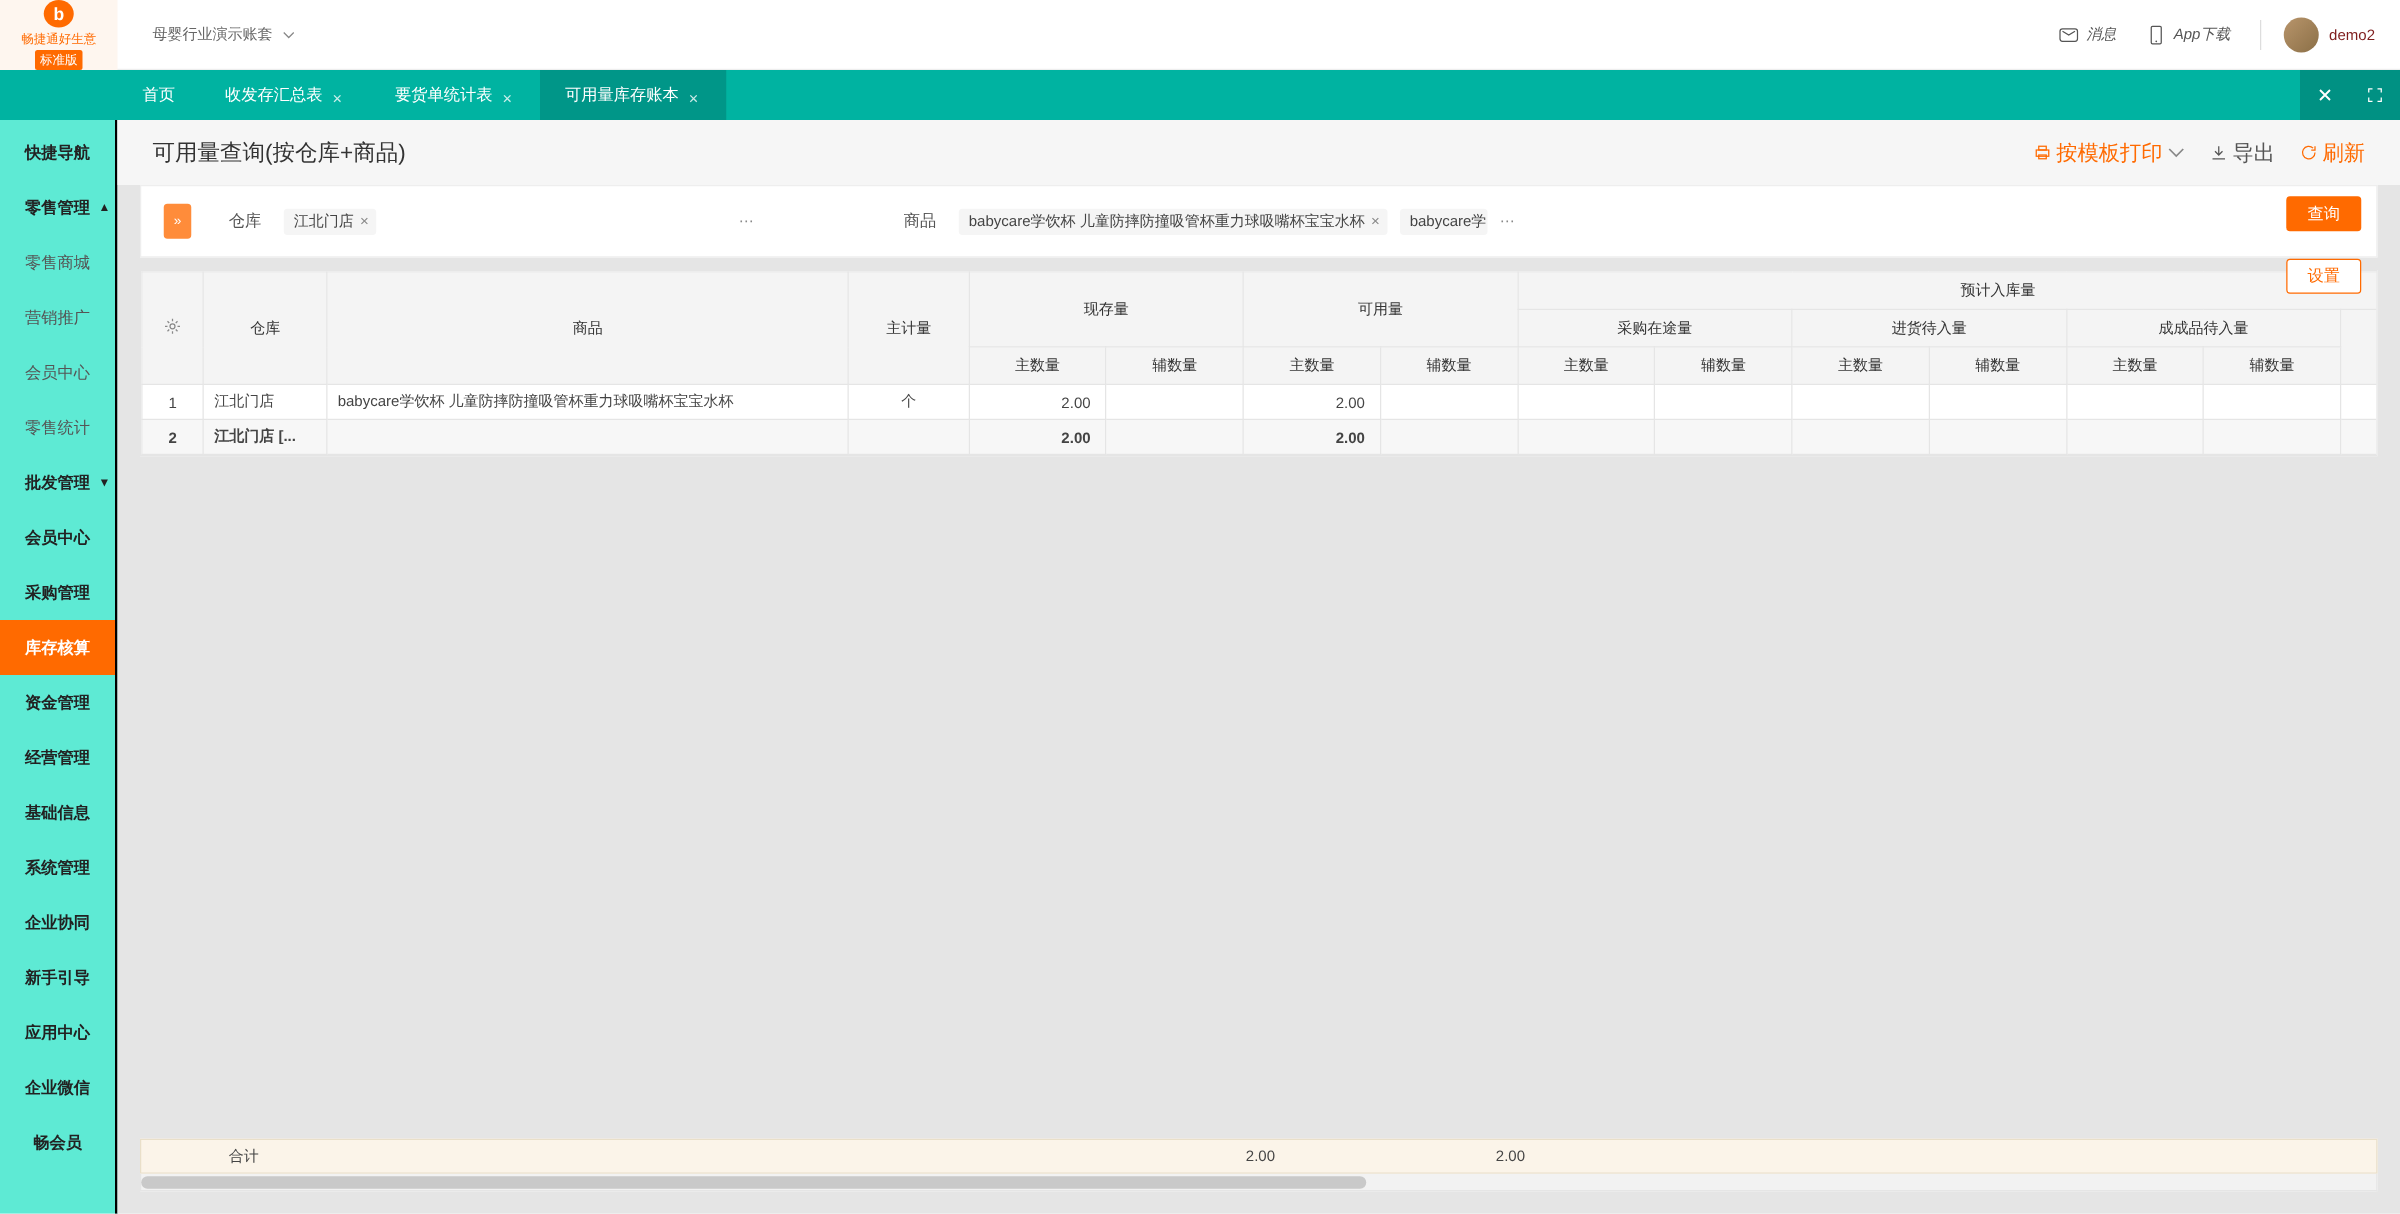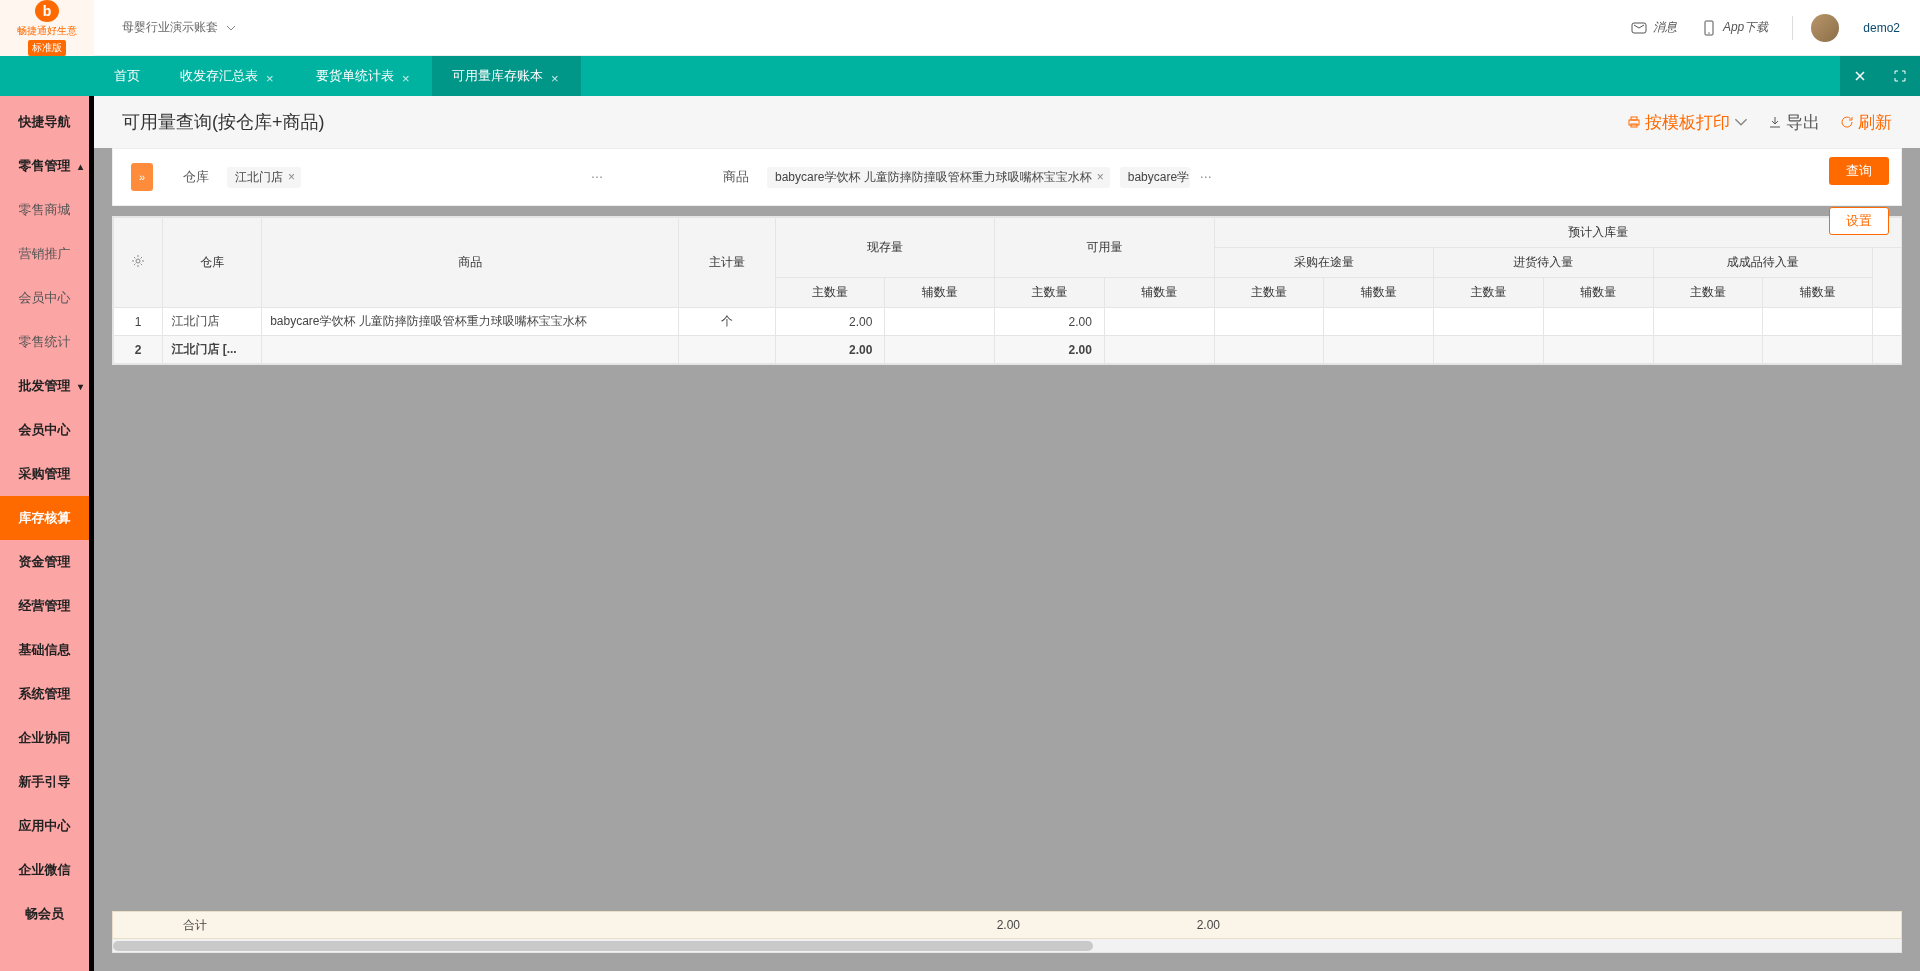--- a/index.html
+++ b/index.html
@@ -12,39 +12,39 @@
 .logo-mark { width:24px; height:24px; background:#ff6a00; border-radius:50%; display:flex; align-items:center; justify-content:center; color:#fff; font-weight:bold; font-size:14px; }
 .logo-text-top { font-size:10px; color:#ff6a00; margin-top:2px;}
 .logo-text-bottom { font-size:10px; color:#ff6a00; background:#ff6a00; color:#fff; padding:1px 4px; border-radius:2px; margin-top:2px;}
 .account-sel { margin-left:28px; color:#666; display:flex; align-items:center; gap:8px; cursor:pointer;}
 .account-sel svg { width:10px; height:10px; }
 .top-spacer { flex:1; }
 .top-action { display:flex; align-items:center; gap:6px; color:#555; margin-left:24px; cursor:pointer;font-style:italic;}
 .top-action svg { width:16px; height:16px; }
 .top-sep { width:1px; height:24px; background:#ddd; margin-left:24px;}
 .avatar { width:28px; height:28px; border-radius:50%; background:linear-gradient(135deg,#b8956b,#8b6f47); margin-left:18px; }
-.username { margin-left:24px; color:#0c4a6e;}
+.username { margin-left:8px; color:#7f1d1d;}
 
 
 .tabs-bar { height:40px; background:#00b3a1; display:flex; align-items:center; padding-left:94px; position:relative;}
 .tab { height:40px; padding:0 20px; display:flex; align-items:center; gap:8px; color:#fff; font-size:13px; cursor:pointer;}
 .tab.active { background:#009688;}
 .tab .close { width:10px; height:10px; opacity:.8;}
 .tabs-right { position:absolute; right:0; top:0; height:40px; display:flex;}
 .tabs-right .tbtn { width:40px; height:40px; background:#009183; display:flex; align-items:center; justify-content:center; cursor:pointer; color:#fff;}
 
 
-.sidebar { position:absolute; left:0; top:56px; width:94px; bottom:0; background:#fca5a5; border-right:5px solid #000000;}
+.sidebar { position:absolute; left:0; top:56px; width:94px; bottom:0; background:#5eead4; border-right:2px solid #000000;}
 .sidebar .sitem { height:44px; display:flex; align-items:center; justify-content:center; font-size:13px; color:#555; cursor:pointer; position:relative;}
 .sidebar .sitem.bold { font-weight:600; color:#222;}
 .sidebar .sitem.active { background:#ff6a00; color:#fff;}
 .sidebar .sitem .caret { position:absolute; right:6px; font-size:10px;}
 
 
-.main { position:absolute; left:94px; right:0; top:96px; bottom:0; background:#a3a3a3; padding:0; }
+.main { position:absolute; left:94px; right:0; top:96px; bottom:0; background:#e5e5e5; padding:0; }
 
 
 .page-head { height:52px; display:flex; align-items:center; padding:0 28px; background:#f6f6f6;}
 .page-title { font-size:18px; color:#333; font-weight:500;}
 .head-spacer { flex:1;}
 .head-btn { display:flex; align-items:center; gap:4px; color:#555; margin-left:20px; cursor:pointer; font-size:17px;}
 .head-btn.orange { color:#ff6a00;}
 .head-btn svg{width:14px;height:14px;}
 
 

